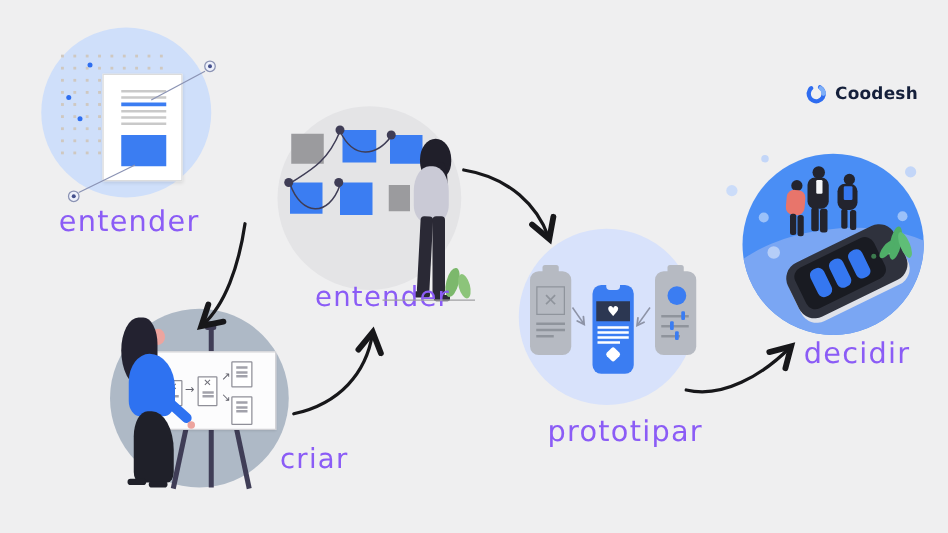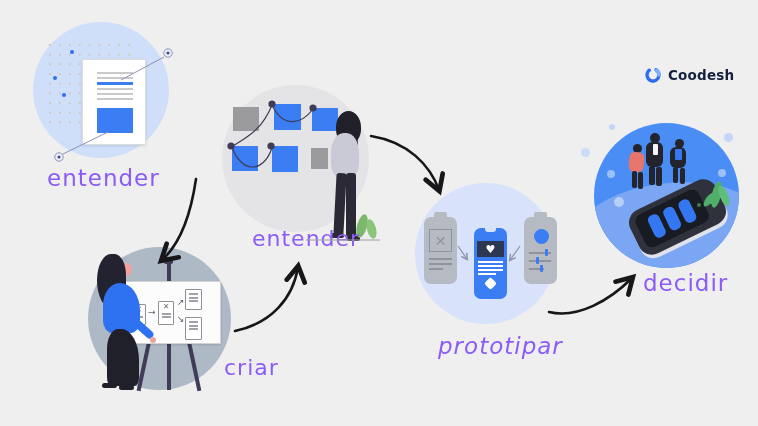--- a/index.html
+++ b/index.html
@@ -185,21 +185,21 @@
       <div class="phone gray" style="left:109px;top:34px;width:33px;height:67px;">
         <div class="abs" style="left:10px;top:12px;width:15px;height:15px;border-radius:50%;background:#3b7df2;"></div>
         <div class="pline" style="left:5px;top:35px;width:22px;"></div>
         <div class="tick" style="left:21px;top:32px;"></div>
         <div class="pline" style="left:5px;top:43px;width:22px;"></div>
         <div class="tick" style="left:12px;top:40px;"></div>
         <div class="pline" style="left:5px;top:51px;width:15px;"></div>
         <div class="tick" style="left:16px;top:48px;"></div>
       </div>
     </div>
-    <div class="stage-label" style="left:438px;top:333px;font-size:23px;font-style:italic;">prototipar</div>
+    <div class="stage-label" style="left:438px;top:333px;font-size:23px;">prototipar</div>
   </div>
 
   <div>
     <div class="circle c-validar">
       <div class="blob"></div>
       <div class="wdot" style="left:13px;top:47px;width:8px;height:8px;"></div>
       <div class="wdot" style="left:20px;top:74px;width:10px;height:10px;"></div>
       <div class="wdot" style="left:124px;top:46px;width:8px;height:8px;"></div>
       <div class="wdot" style="left:141px;top:22px;width:6px;height:6px;"></div>
 

